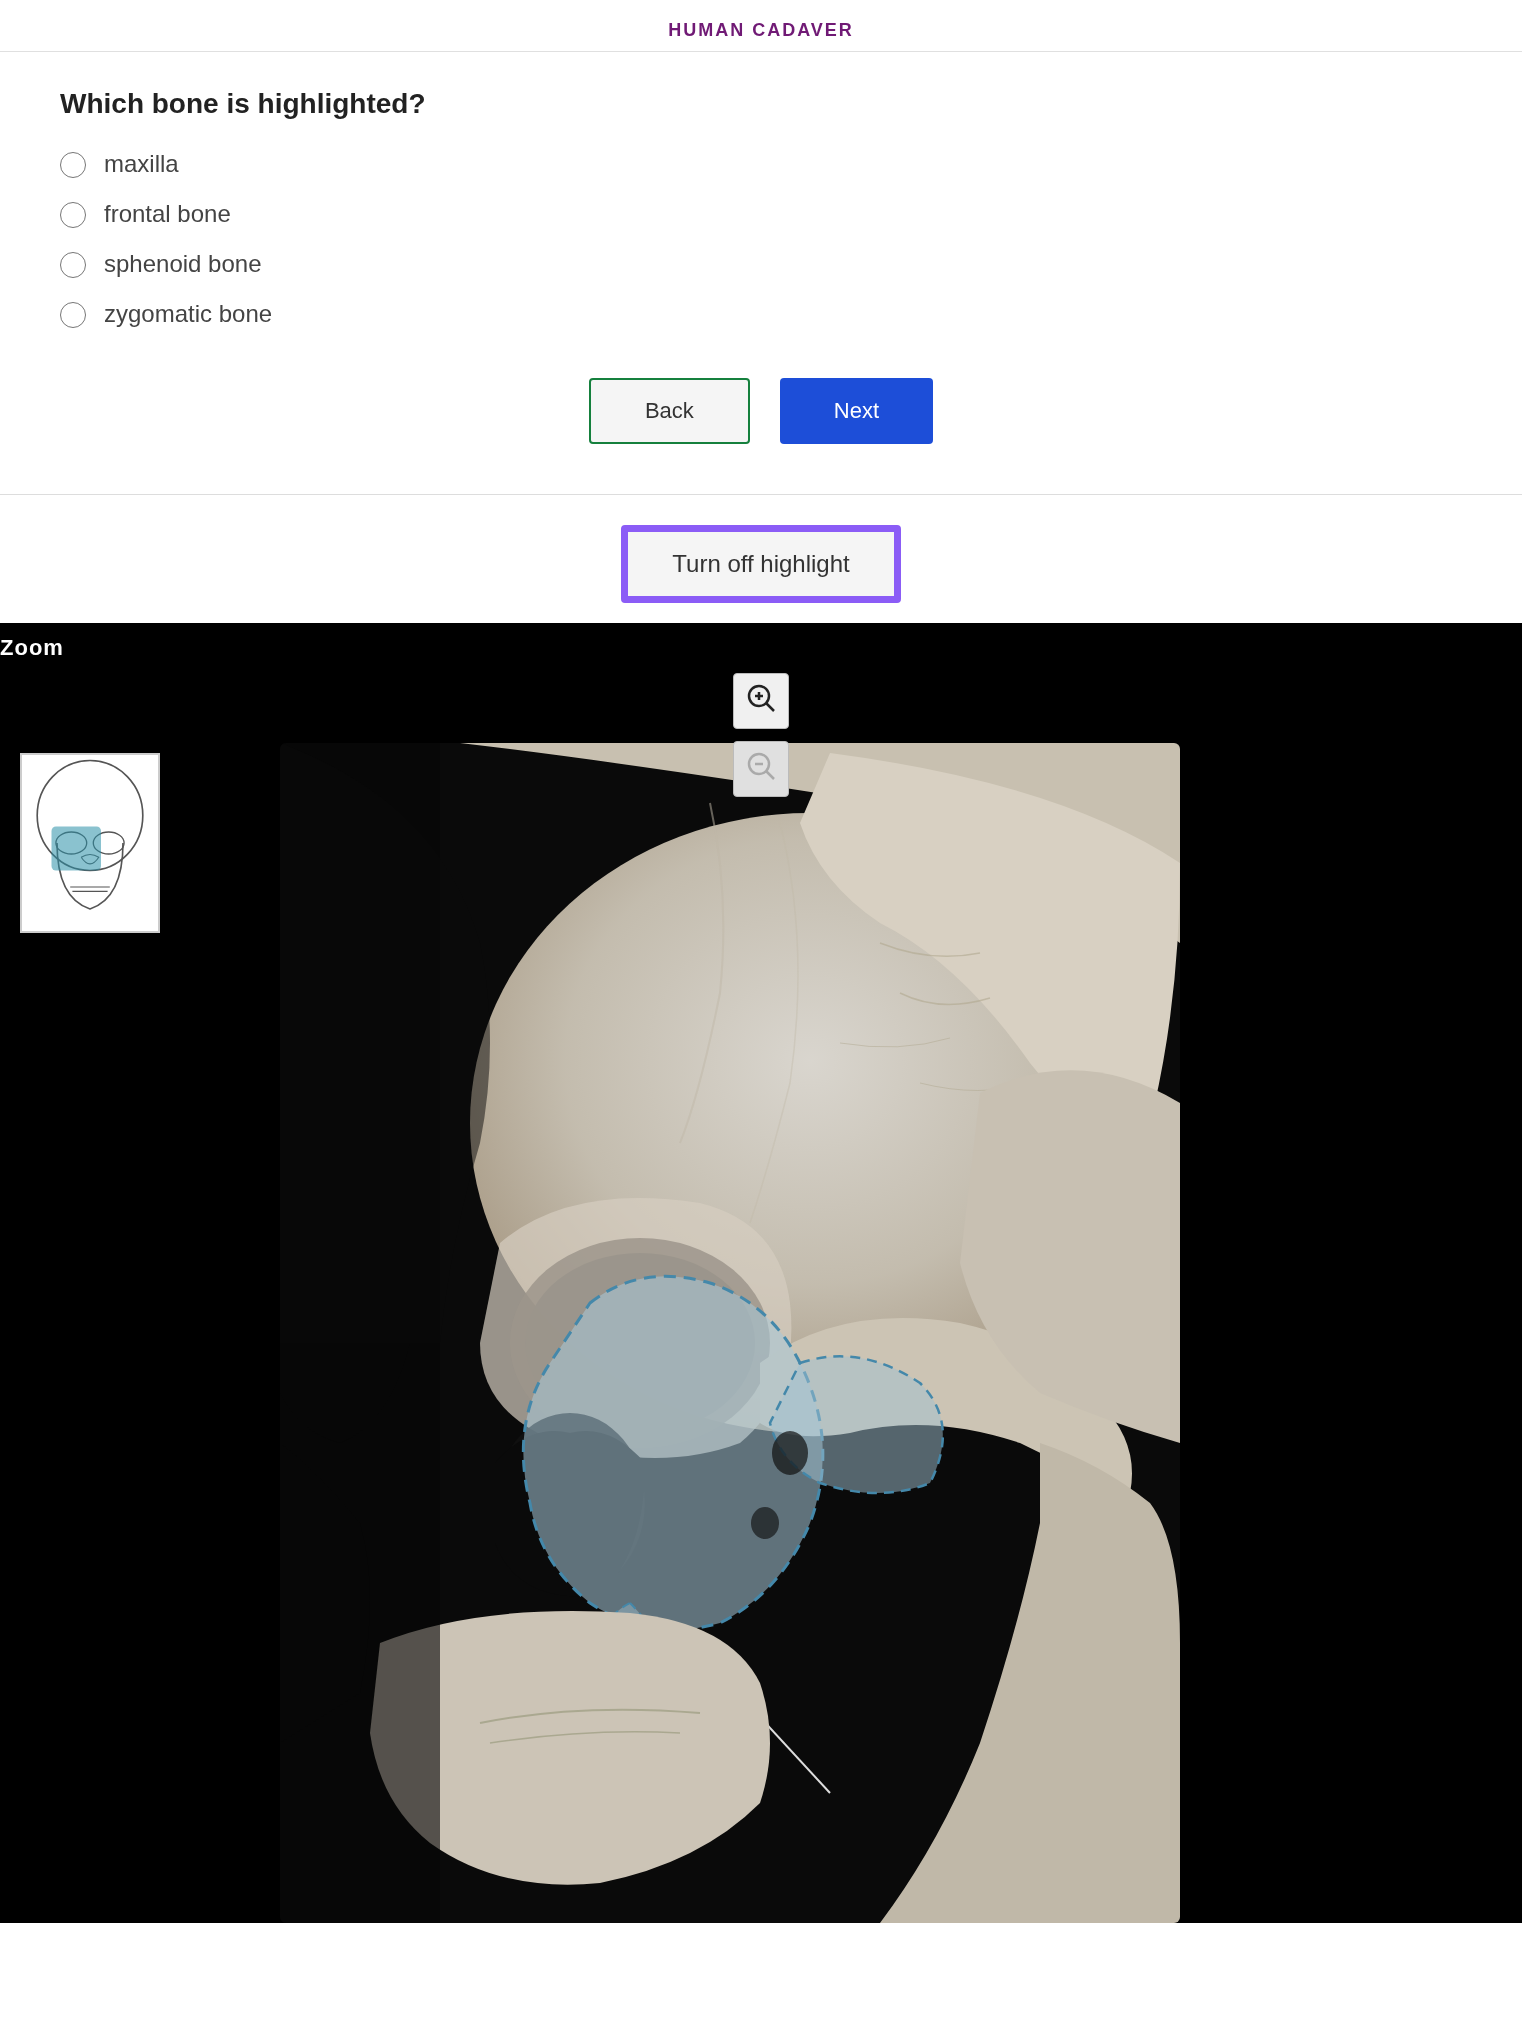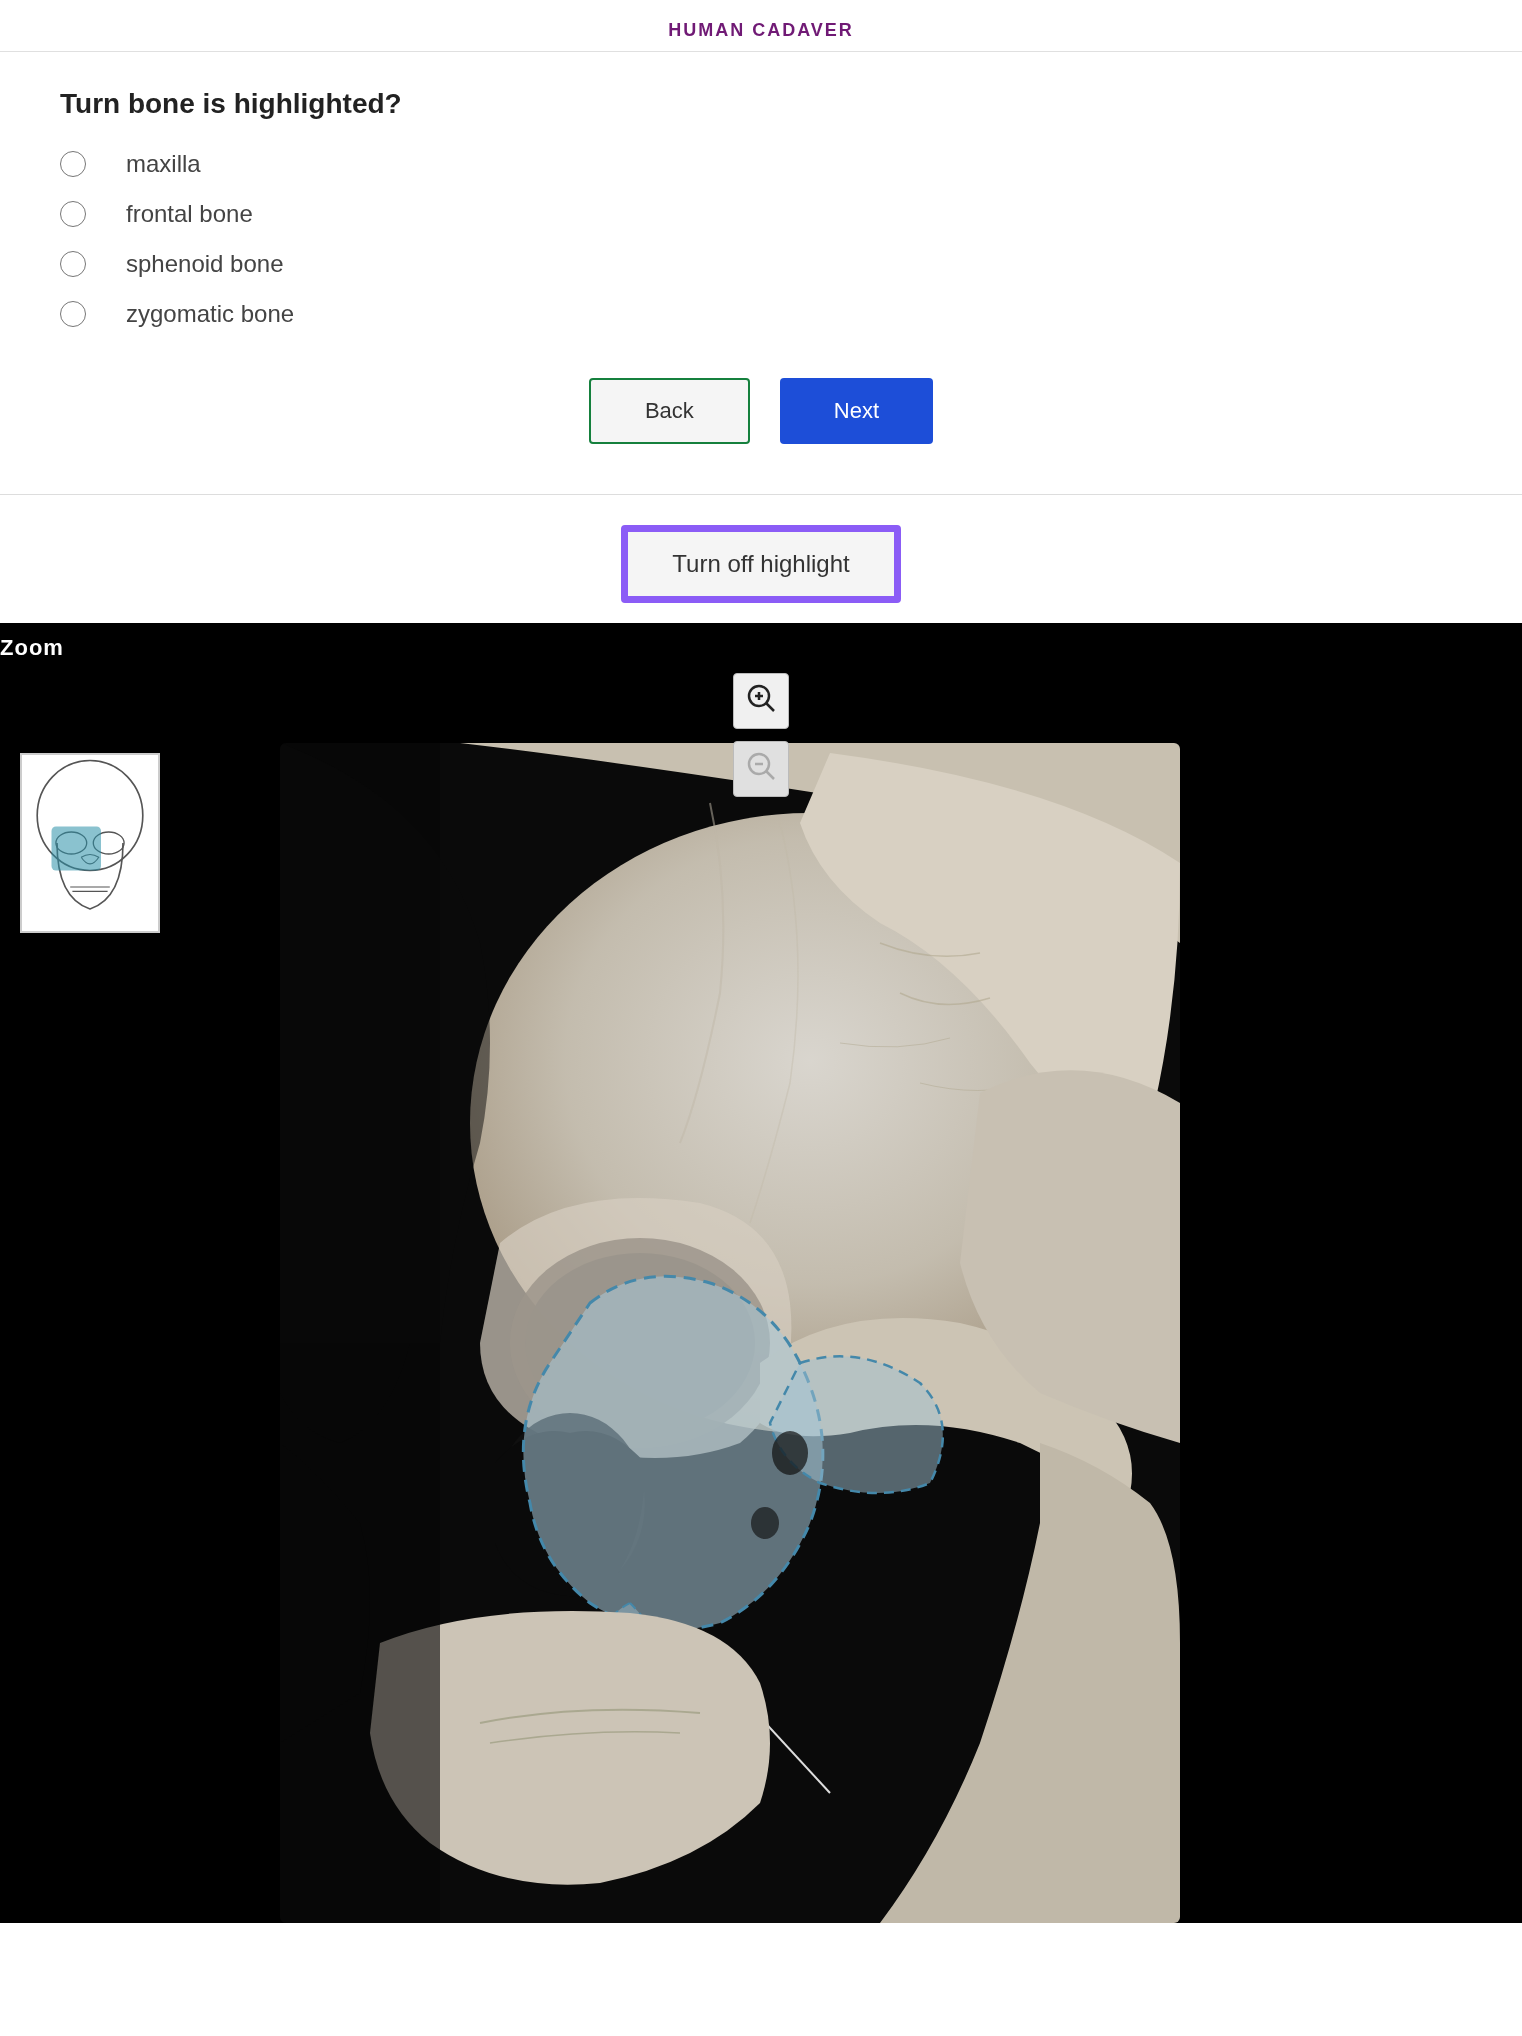--- a/index.html
+++ b/index.html
@@ -33,26 +33,25 @@
       margin-bottom: 30px;
     }
 
     .options-list {
       list-style: none;
       margin-bottom: 30px;
     }
 
     .options-list li {
       display: flex;
-      align-items: center;
+      align-items: flex-end;
       margin-bottom: 22px;
       font-size: 24px;
       color: #444;
       cursor: pointer;
-      gap: 22px;
     }
 
     .options-list li input[type="radio"] {
       width: 26px;
       height: 26px;
       margin-right: 18px;
       cursor: pointer;
       accent-color: #1a7a9a;
       flex-shrink: 0;
     }
@@ -193,21 +192,21 @@
     }
   </style>
 </head>
 <body>
 
 <div class="header">
   <span>HUMAN CADAVER</span>
 </div>
 
 <div class="question-section">
-  <div class="question-title">Turn bone is highlighted?</div>
+  <div class="question-title">Which bone is highlighted?</div>
 
   <ul class="options-list">
     <li>
       <input type="radio" name="bone-question" style="">
       <span>maxilla</span>
     </li>
     <li>
       <input type="radio" name="bone-question" style="">
       <span>frontal bone</span>
     </li>

